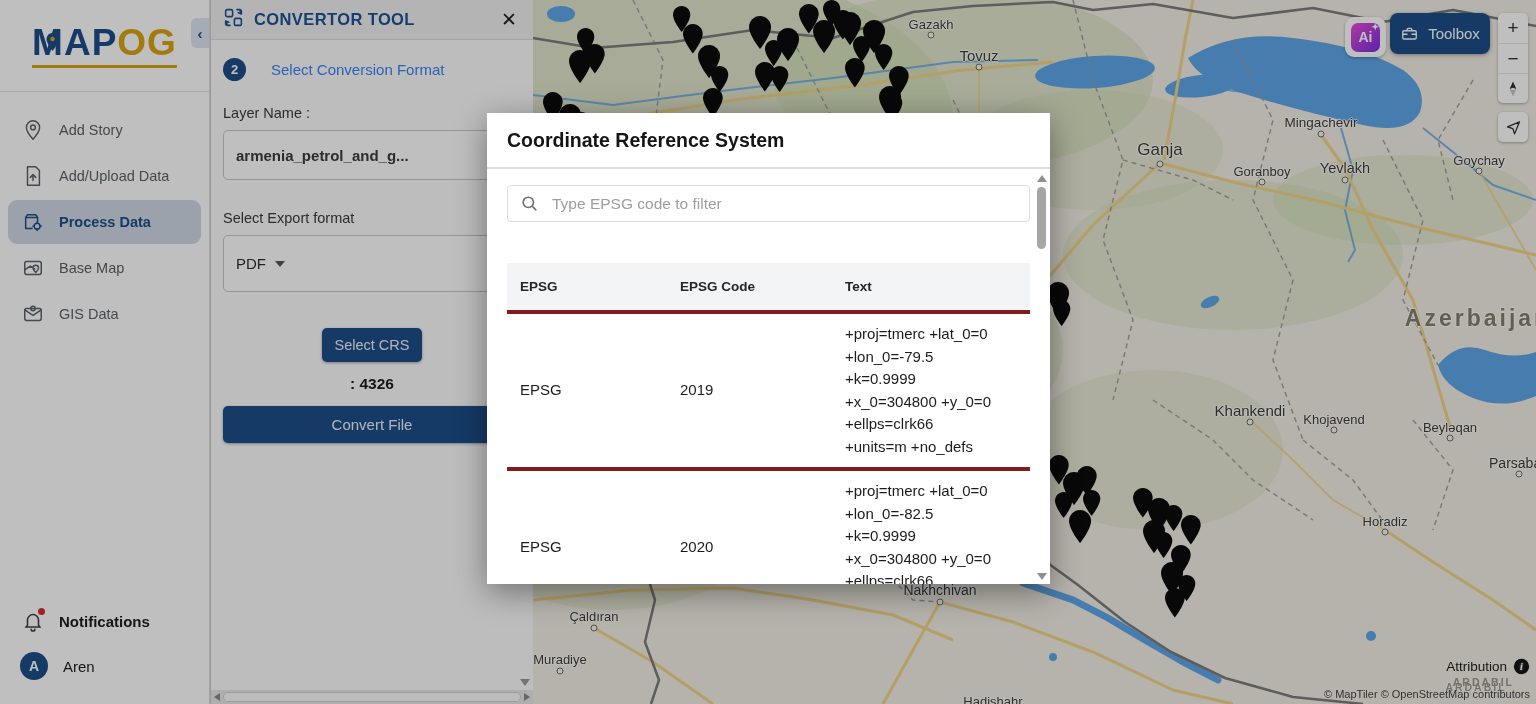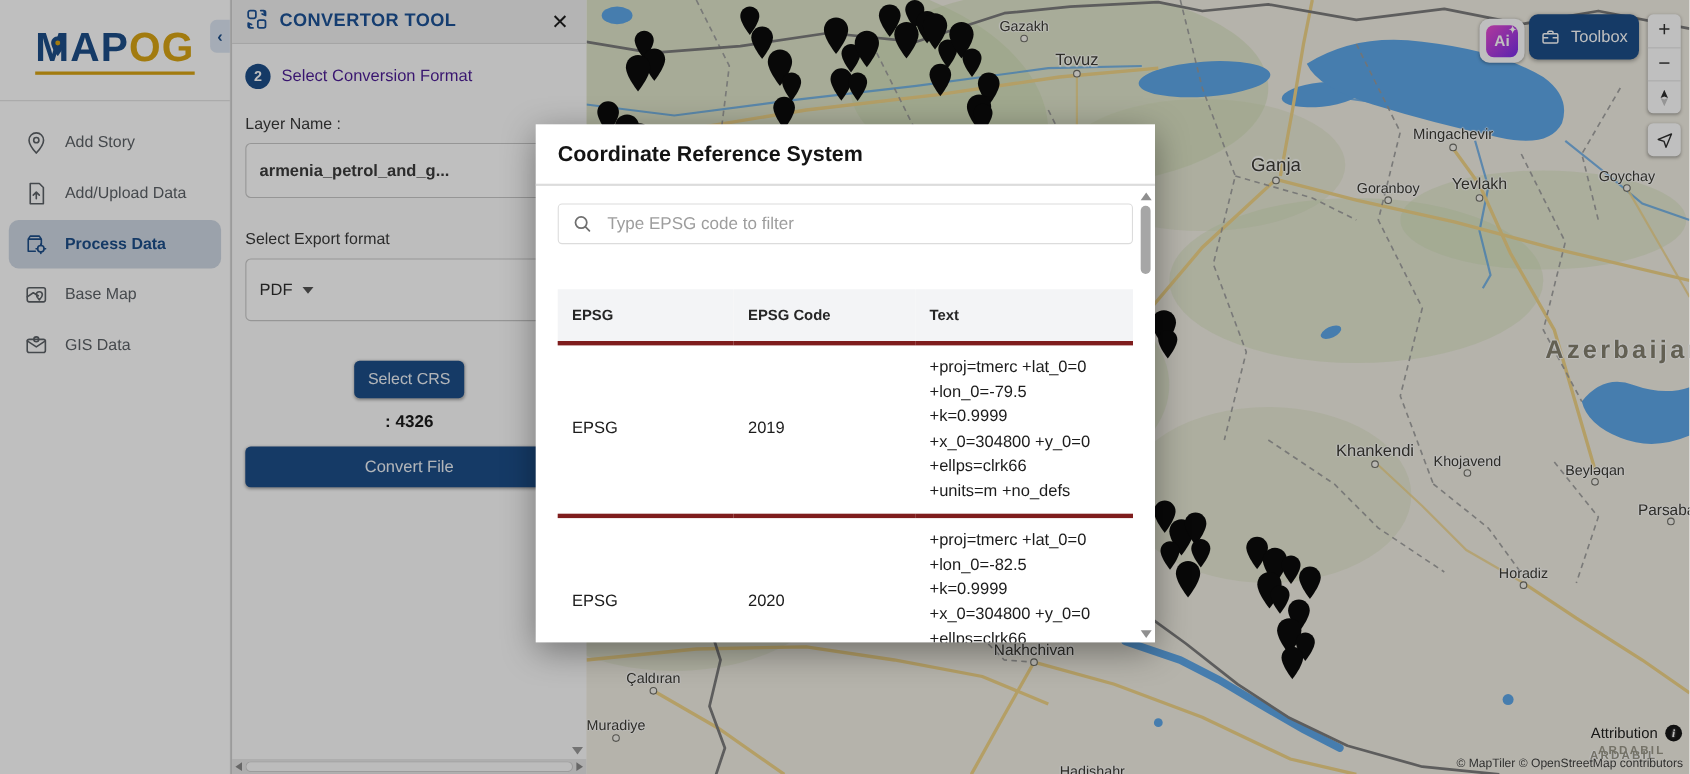--- a/index.html
+++ b/index.html
@@ -29,21 +29,21 @@
 
   
   .panel { position:absolute; left:210px; top:0; width:323px; height:704px; background:#fdfdfd; border-left:1px solid #cfcfcf; z-index:1; }
   .panel-header { height:40px; background:#f1f1f1; border-bottom:1px solid #dcdcdc; display:flex; align-items:center; padding:0 12px; gap:10px; }
   .panel-title { color:#1c5296; font-size:16.5px; font-weight:700; letter-spacing:.4px; flex:1; }
   .convert-ic svg { width:21px; height:21px; stroke:#1c5296; fill:none; stroke-width:1.8; stroke-linecap:round; stroke-linejoin:round; }
   .panel-close { font-size:19px; color:#1e1e1e; cursor:pointer; font-weight:400; padding:0 4px; }
   .panel-body { padding:18px 12px 0 12px; }
   .step-row { display:flex; align-items:center; gap:10px; margin-bottom:24px; }
   .step-circle { width:23px; height:23px; border-radius:50%; background:var(--navy); color:#fff; font-size:13px; font-weight:700; display:flex; align-items:center; justify-content:center; }
-  .step-label { font-size:15px; color:#4c1d95; }
+  .step-label { font-size:15px; color:#3b82f6;margin-left:15px; }
   .field-label { font-size:14.5px; color:#3a3a3a; margin-bottom:9px; }
   .text-box { height:50px; background:#fff; border:1px solid #c9c9c9; border-radius:5px; display:flex; align-items:center; padding:0 12px; font-size:15px; font-weight:700; color:#3b3b3b; margin-bottom:30px; }
   .select-box { height:57px; background:#fff; border:1px solid #c9c9c9; border-radius:5px; display:flex; align-items:center; padding:0 12px; font-size:15px; color:#2e2e2e; margin-bottom:36px; cursor:pointer; }
   .caret { width:0; height:0; border-left:5px solid transparent; border-right:5px solid transparent; border-top:6px solid #555; margin-left:9px; }
   .crs-row { display:flex; align-items:center; gap:13px; margin-bottom:13px;flex-direction:column; }
   .btn-navy { background:var(--navy); color:#eef2f7; border:none; border-radius:5px; font-size:14.5px; font-family:inherit; cursor:pointer; box-shadow:0 1px 3px rgba(0,0,0,.35); }
   .crs-btn { padding:9px 13px; }
   .crs-value { font-size:15.5px; font-weight:700; color:#1b1b1b; }
   .convert-btn { width:100%; height:37px; font-weight:500; font-size:15px; }
   .panel-hscroll { position:absolute; left:0; bottom:0; width:100%; height:14px; background:#e8e8e8; display:flex; align-items:center; }
@@ -369,20 +369,35 @@
           <span class="nav-icon">
             <svg viewBox="0 0 24 24">
               <rect x="3" y="6" width="18" height="13" rx="2"></rect>
               <path d="M3 7.5 L12 13.5 L21 7.5"></path>
               <circle cx="12" cy="6" r="2.4"></circle>
             </svg>
           </span>
           <span>GIS Data</span>
         </div>
       </div>
+    <div class="sidebar-bottom">
+      <div class="notif-row">
+        <span class="bell-wrap">
+          <svg viewBox="0 0 24 24">
+              <path d="M6 16.5 V11 a6 6 0 0 1 12 0 v5.5 l1.5 2 H4.5 Z M10 21 a2 2 0 0 0 4 0"></path>
+            </svg>
+          <span class="notif-dot"></span>
+        </span>
+        <span>Notifications</span>
+      </div>
+      <div class="user-row">
+        <span class="avatar">A</span>
+        <span>Aren</span>
+      </div>
+    </div>
   </div>
 
   <div class="panel">
     <div class="panel-header">
       <span class="convert-ic">
         <svg viewBox="0 0 24 24">
           <rect x="3" y="3" width="8" height="8" rx="2"></rect>
           <rect x="13" y="13" width="8" height="8" rx="2"></rect>
           <path d="M16 3 h3 a2 2 0 0 1 2 2 v3 M17.5 6.5 L21 8 L19.5 4.5"></path>
           <path d="M8 21 h-3 a2 2 0 0 1 -2 -2 v-3 M6.5 17.5 L3 16 L4.5 19.5"></path>

